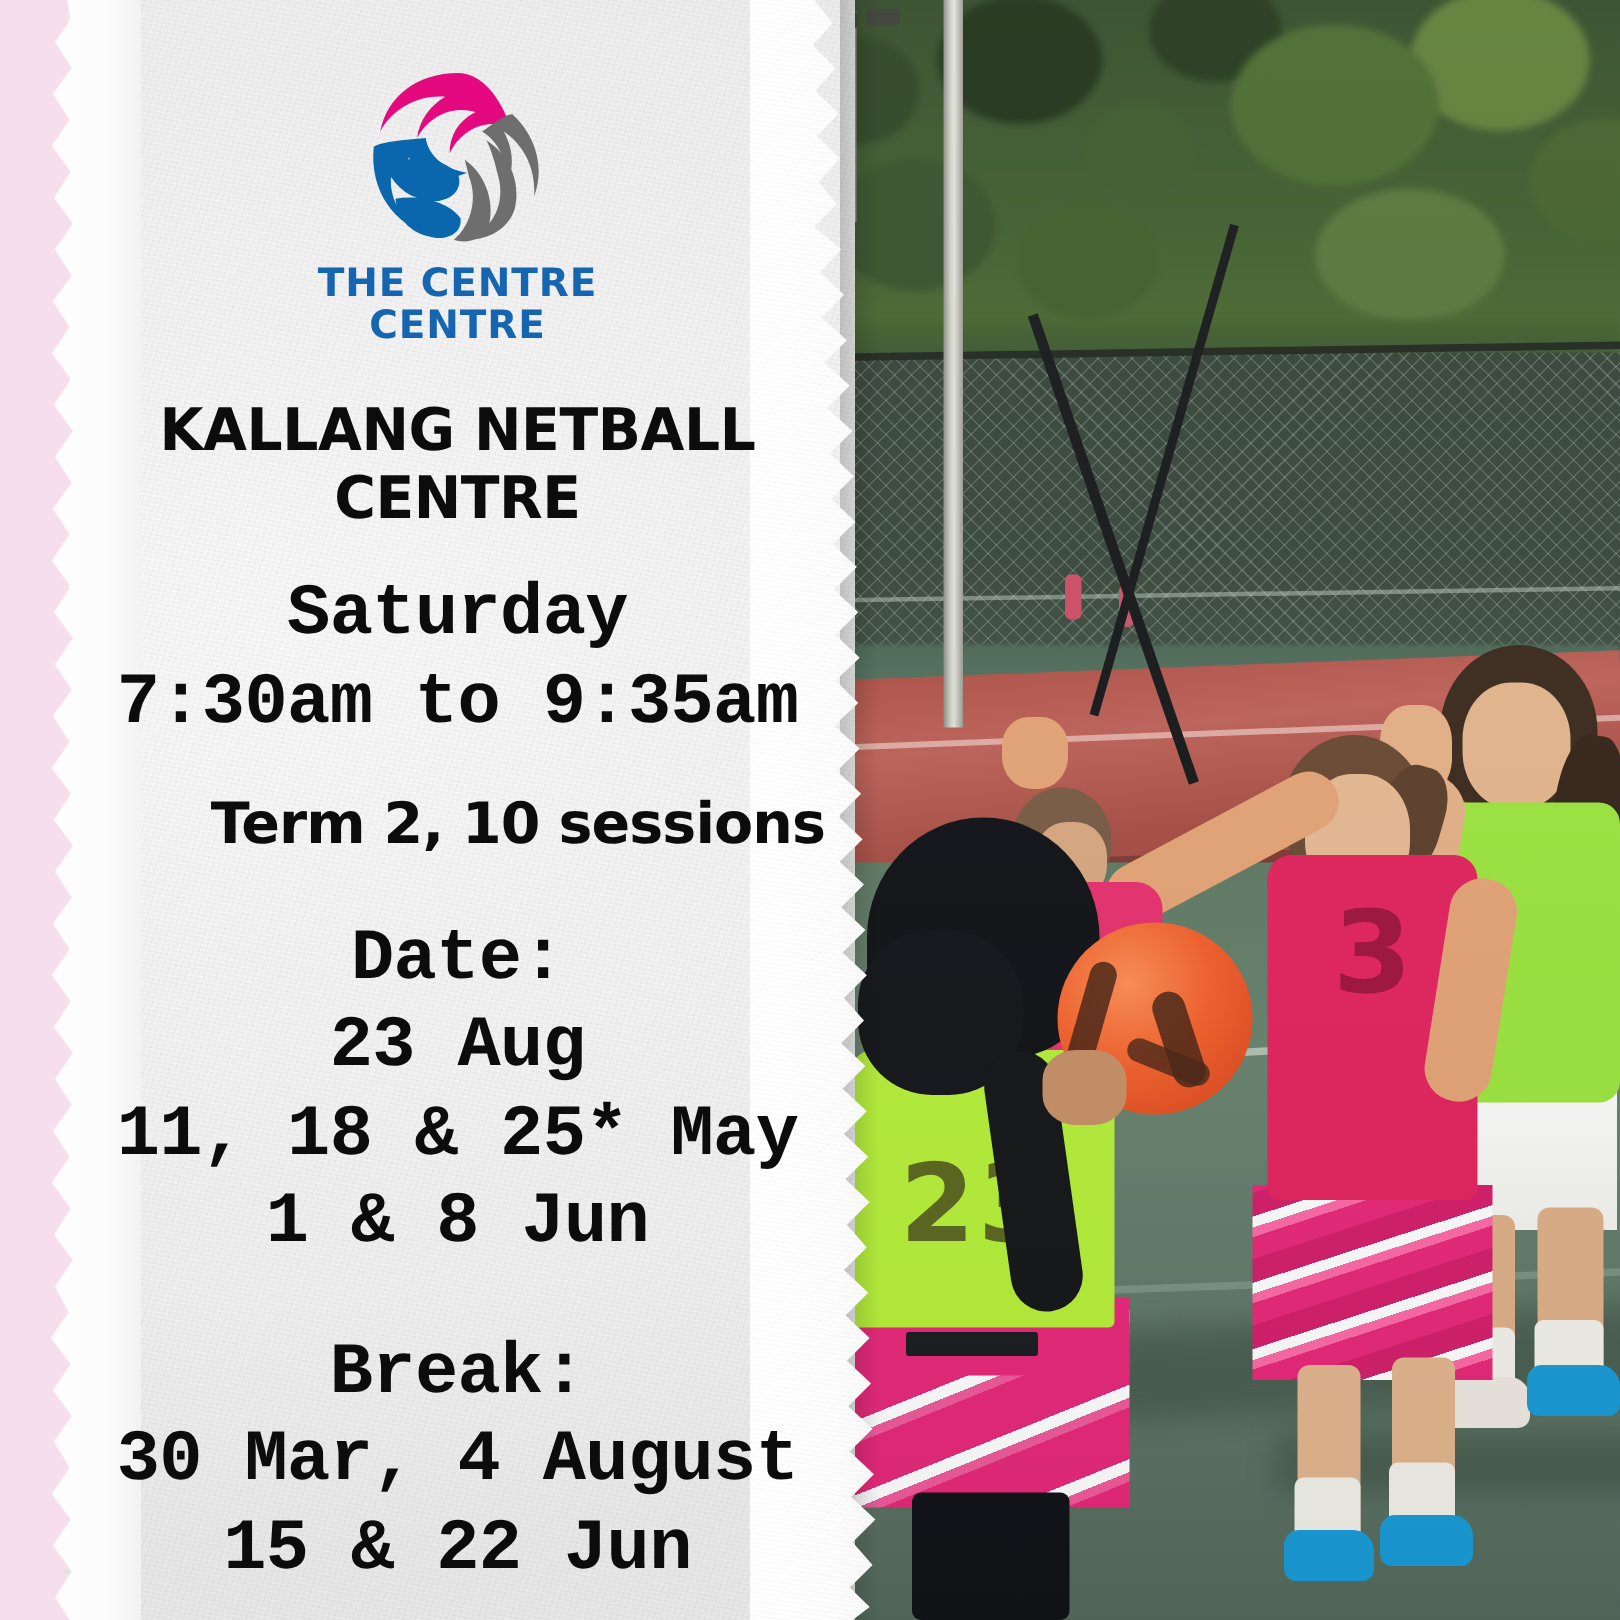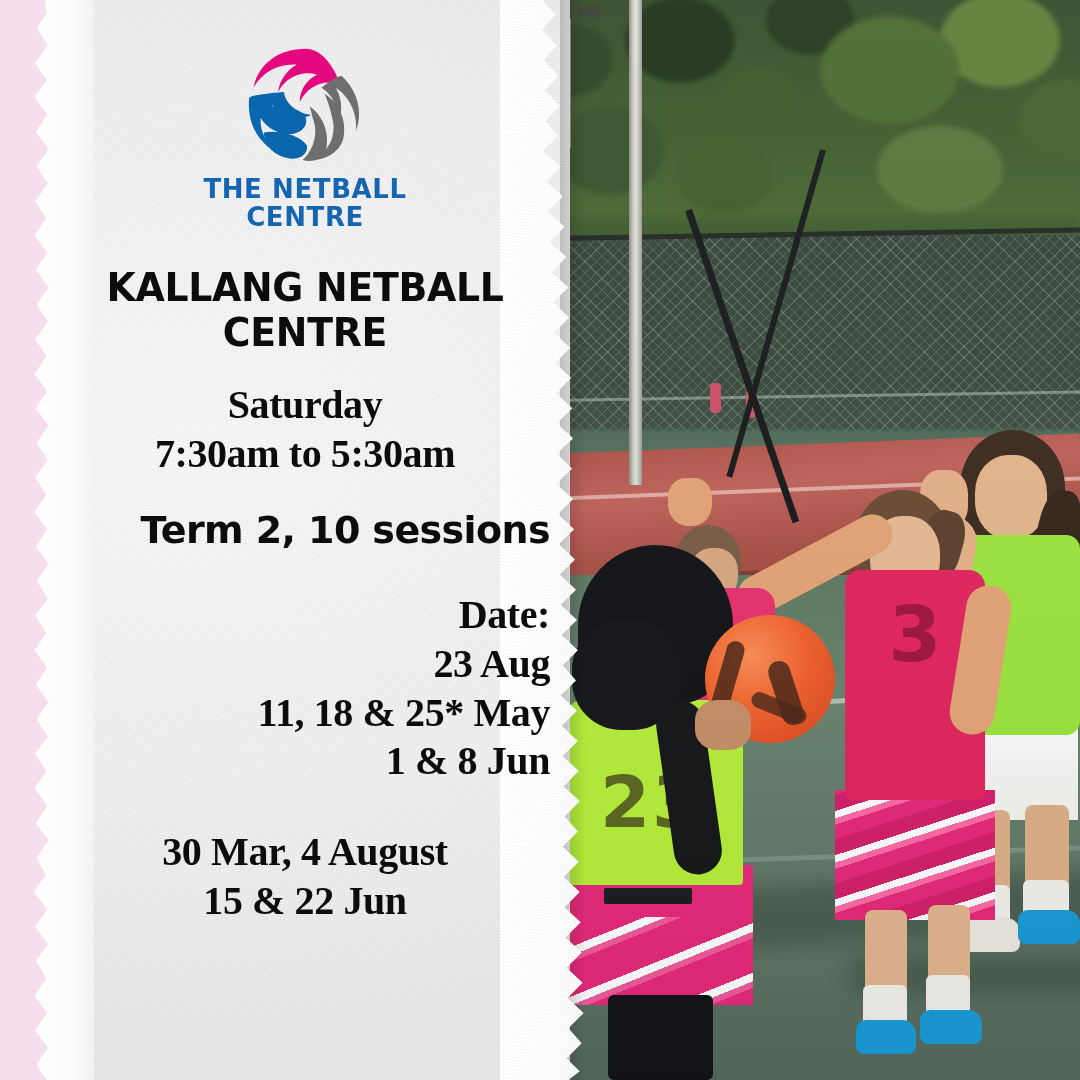--- a/index.html
+++ b/index.html
@@ -329,36 +329,36 @@
   }
   #venue-title {
     margin-top:34px;
     font-size:39px;
     font-weight:bold;
     letter-spacing:-0.3px;
     font-family:"DejaVu Sans", sans-serif;
     transform: scaleX(0.97);
   }
   .body-line {
-    font-size:40px;
+    font-size:48px;
     font-weight:bold;
     line-height:1.22;
-    font-family:Liberation Serif, serif;
+    font-family:Liberation Mono, monospace;
     letter-spacing:-0.4px;
   }
   .body-line.strong {
     font-family:"DejaVu Sans", sans-serif;
     font-weight:bold;
     font-size:38px;
     letter-spacing:-0.6px;
     text-align:right;
   }
   #schedule-block { margin-top:26px; }
   #term-block { margin-top:28px; }
-  #date-block { margin-top:38px;text-align:right; }
+  #date-block { margin-top:38px; }
   #break-block { margin-top:42px; }
 </style>
 </head>
 <body>
 
 <div id="poster">
 
   <div id="photo">
     <div class="layer sky"></div>
     <div class="layer trees"></div>
@@ -453,42 +453,43 @@
 
         <path d="M22 80 C18 120 40 152 76 162 C50 152 36 130 38 108 C48 124 66 132 84 130 C62 122 52 106 54 90 C70 108 92 112 108 104 C84 100 72 86 70 72 C46 74 28 76 22 80 Z" fill="#0A67AE"></path>
         <path d="M40 96 C62 86 88 92 100 106 C104 118 96 128 82 130 C60 132 44 118 40 96 Z" fill="#0A67AE"></path>
         <path d="M42 128 C66 124 92 132 102 146 C104 158 92 166 78 164 C56 160 44 148 42 128 Z" fill="#0A67AE"></path>
 
         <path d="M150 50 C172 70 180 100 170 126 C172 100 160 78 142 66 C152 84 152 104 142 118 C148 96 138 76 122 66 C136 56 144 50 150 50 Z" fill="#6E6E6E"></path>
         <path d="M126 74 C148 88 158 114 152 138 C146 156 128 166 108 166 C132 156 142 134 138 112 C134 94 130 82 126 74 Z" fill="#6E6E6E"></path>
         <path d="M106 92 C126 106 134 132 128 154 C122 166 108 170 96 166 C112 152 118 128 110 108 Z" fill="#6E6E6E"></path>
       </svg>
       <div id="logo-words">
-        <div>THE NETBALL</div>
+        <div>THE CENTRE</div>
         <div>CENTRE</div>
       </div>
     </div>
 
     <div id="venue-title">KALLANG NETBALL CENTRE</div>
 
     <div id="schedule-block">
       <div class="body-line">Saturday</div>
-      <div class="body-line">7:30am to 5:30am</div>
+      <div class="body-line">7:30am to 9:35am</div>
     </div>
 
     <div id="term-block">
       <div class="body-line strong">Term 2, 10 sessions</div>
     </div>
 
     <div id="date-block">
       <div class="body-line">Date:</div>
       <div class="body-line">23 Aug</div>
       <div class="body-line">11, 18 &amp; 25* May</div>
       <div class="body-line">1 &amp; 8 Jun</div>
     </div>
 
     <div id="break-block">
+      <div class="body-line">Break:</div>
       <div class="body-line">30 Mar, 4 August</div>
       <div class="body-line">15 &amp; 22 Jun</div>
     </div>
 
   </div>
 </div>
 
 </body></html>

